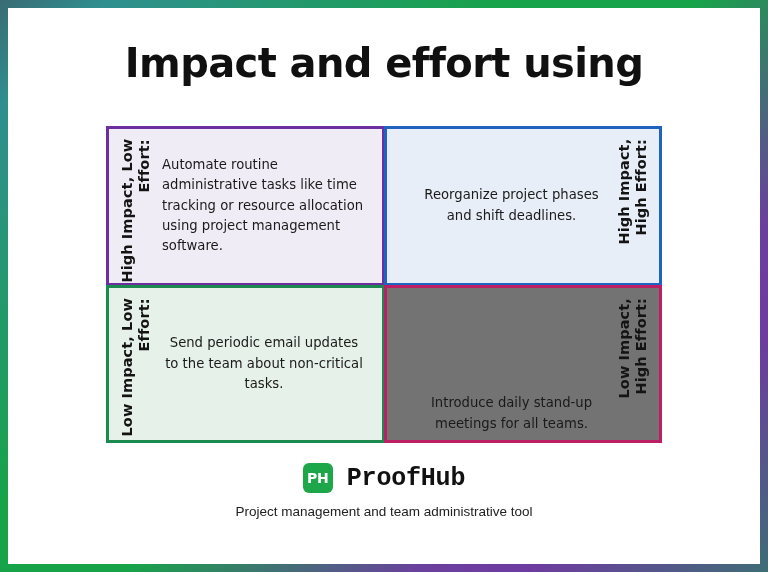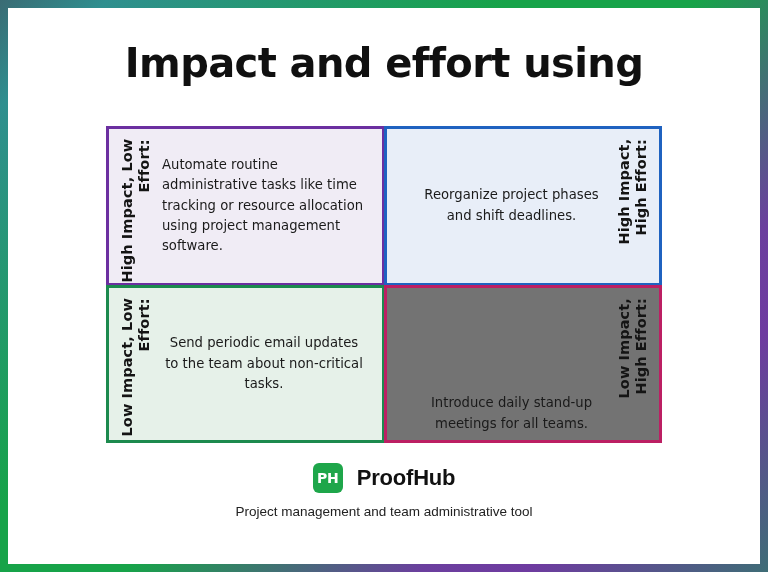--- a/index.html
+++ b/index.html
@@ -127,25 +127,25 @@
     align-items: center;
     justify-content: center;
     color: #ffffff;
     font-size: 14px;
     font-weight: bold;
     letter-spacing: -0.3px;
     font-family: "DejaVu Sans", sans-serif;
   }
 
   #brand-name {
-    font-size: 22px;
+    font-size: 25px;
     font-weight: bold;
     color: #111111;
     letter-spacing: -0.2px;
-    font-family: Liberation Sans, sans-serif;
+    font-family: Liberation Mono, monospace;
   }
 
   #tagline {
     margin-top: 11px;
     font-size: 13.5px;
     color: #222222;
     font-family: "Liberation Sans", sans-serif;
   }
 </style>
 </head>

